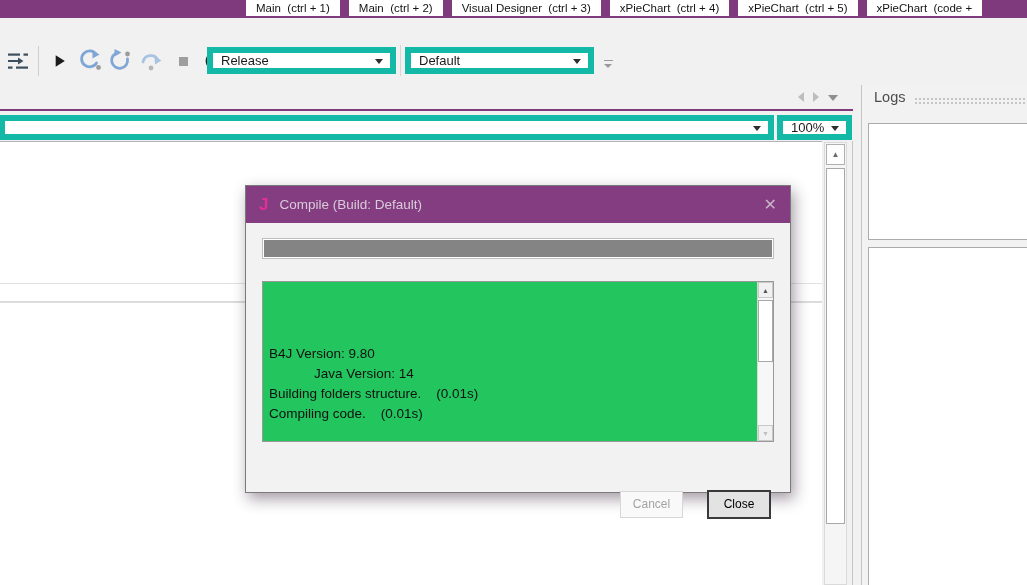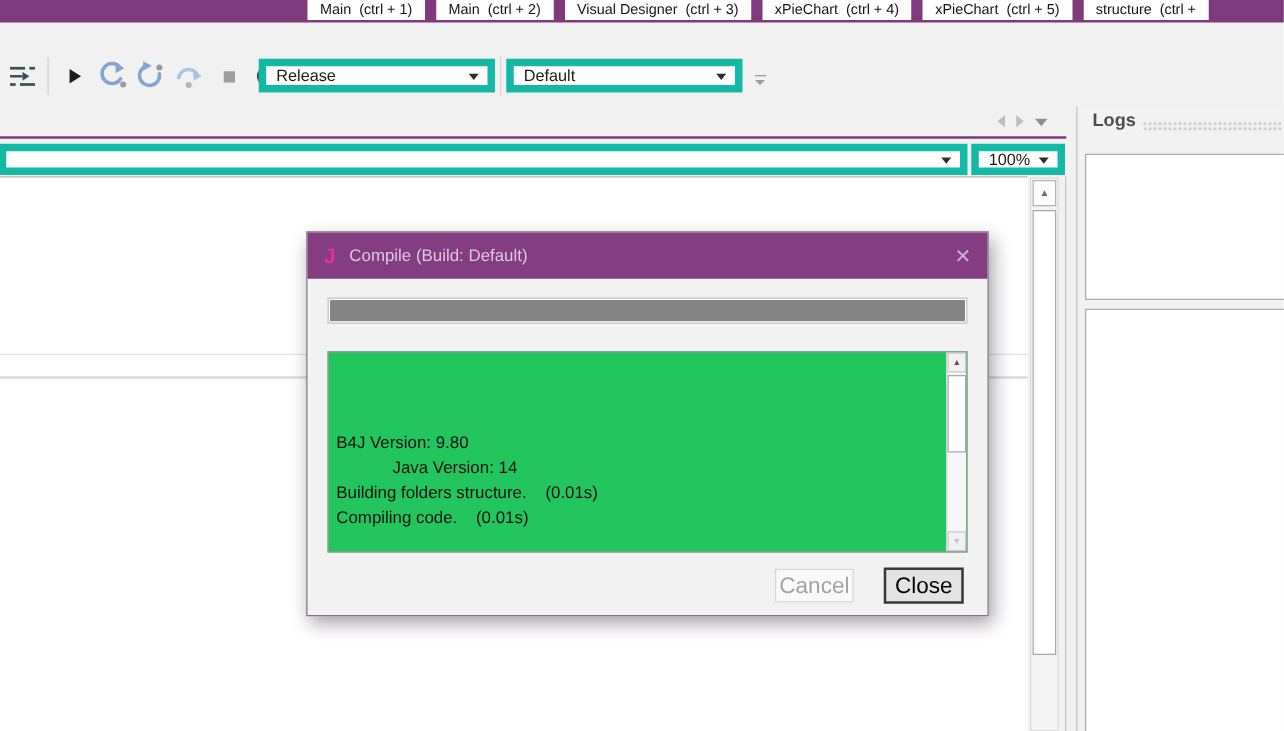--- a/index.html
+++ b/index.html
@@ -73,21 +73,21 @@
   .sb-thumb {
     position:absolute; left:1px; right:1px; top:25px; height:356px;
     background:#fff; border:1px solid #a8a8a8;
   }
   #splitter { position:absolute; left:852px; top:141px; width:1px; height:444px; background:#c6c6c6; }
   
   #logs-panel {
     position:absolute; left:861px; top:85px; width:166px; height:500px;
     background:#f2f2f2; border-left:1px solid #c4c4c4; overflow:hidden;
   }
-  .logs-title { position:absolute; left:12px; top:4px; font-size:14.5px; color:#4d4d4d;font-weight:bold; }
+  .logs-title { position:absolute; left:12px; top:4px; font-size:14.5px; color:#4d4d4d; }
   .dot-handle {
     position:absolute; left:52px; right:2px; top:12px; height:8px;
     background-image: radial-gradient(circle, #c6c6c6 1px, transparent 1.2px);
     background-size:4px 4px;
   }
   .logs-box1 { position:absolute; left:6px; top:38px; width:175px; height:117px; background:#fff; border:1px solid #ababab; }
   .logs-box2 { position:absolute; left:6px; top:162px; width:175px; height:350px; background:#fff; border:1px solid #ababab; }
   
   #dialog {
     position:absolute; left:245px; top:185px; width:546px; height:308px;
@@ -113,21 +113,21 @@
   }
   .dlg-log-scroll { width:16px; background:#f7f7f7; border-left:1px solid #d8d8d8; position:relative; flex:0 0 auto; }
   .dsb-up, .dsb-down {
     position:absolute; left:0; right:0; height:16px;
     background:#f1f1f1; border:1px solid #c9c9c9;
     display:flex; align-items:center; justify-content:center; font-size:7px;
   }
   .dsb-up { top:0; color:#555; }
   .dsb-down { bottom:0; color:#c0c0c0; }
   .dsb-thumb { position:absolute; left:0; right:0; top:18px; height:62px; background:#fff; border:1px solid #a8a8a8; }
-  .dlg-btn { position:absolute; text-align:center; font-size:18px; font-family:"Liberation Sans",sans-serif; }
+  .dlg-btn { position:absolute; text-align:center; font-size:12px; font-family:"Liberation Sans",sans-serif;margin-top:36px; }
   .dlg-cancel {
     left:374px; top:269px; width:63px; height:27px; line-height:25px;
     background:#f9f9f9; border:1px solid #d7d7d7; color:#a3a3a3;
   }
   .dlg-closebtn {
     left:461px; top:268px; width:64px; height:29px; line-height:25px;
     background:#e3e3e3; border:2px solid #393939; color:#000;
   }
 </style>
 </head>
@@ -139,21 +139,21 @@
       <div class="tab"><span>Main  (ctrl + 1)</span></div>
 
       <div class="tab"><span>Main  (ctrl + 2)</span></div>
 
       <div class="tab"><span>Visual Designer  (ctrl + 3)</span></div>
 
       <div class="tab"><span>xPieChart  (ctrl + 4)</span></div>
 
       <div class="tab"><span>xPieChart  (ctrl + 5)</span></div>
 
-      <div class="tab"><span>structure  (ctrl +</span></div>
+      <div class="tab"><span>xPieChart  (code +</span></div>
     </div>
 </div>
 
 <div id="toolbar-icons">
   <div class="tbtn">
     <svg width="24" height="24" viewBox="0 0 24 24">
       <rect x="2" y="4.5" width="12" height="2.2" fill="#3d4f5c"></rect>
       <rect x="17.5" y="4.5" width="4.5" height="2.2" fill="#3d4f5c"></rect>
       <rect x="2" y="11" width="10" height="2" fill="#3d4f5c"></rect>
       <polygon points="12,8.5 17.5,12 12,15.5" fill="#3d4f5c"></polygon>

